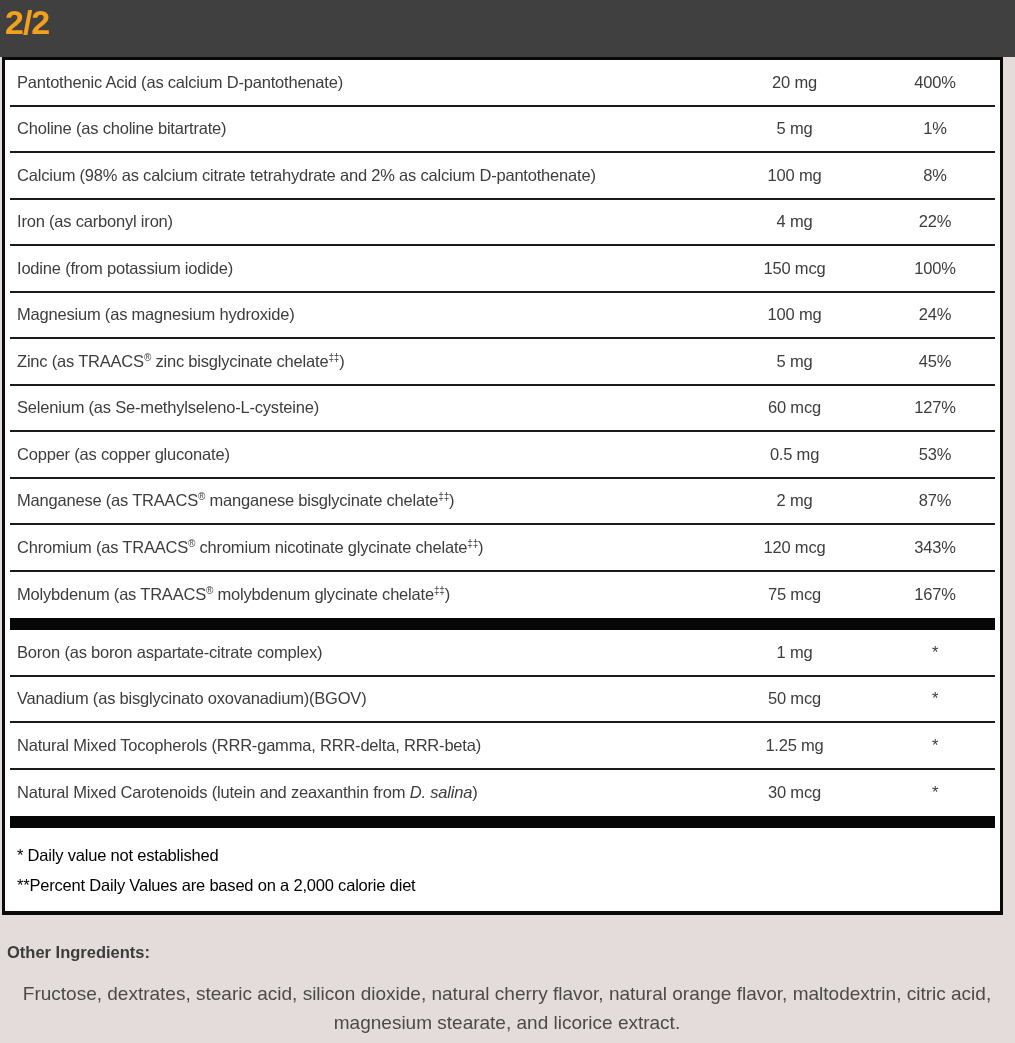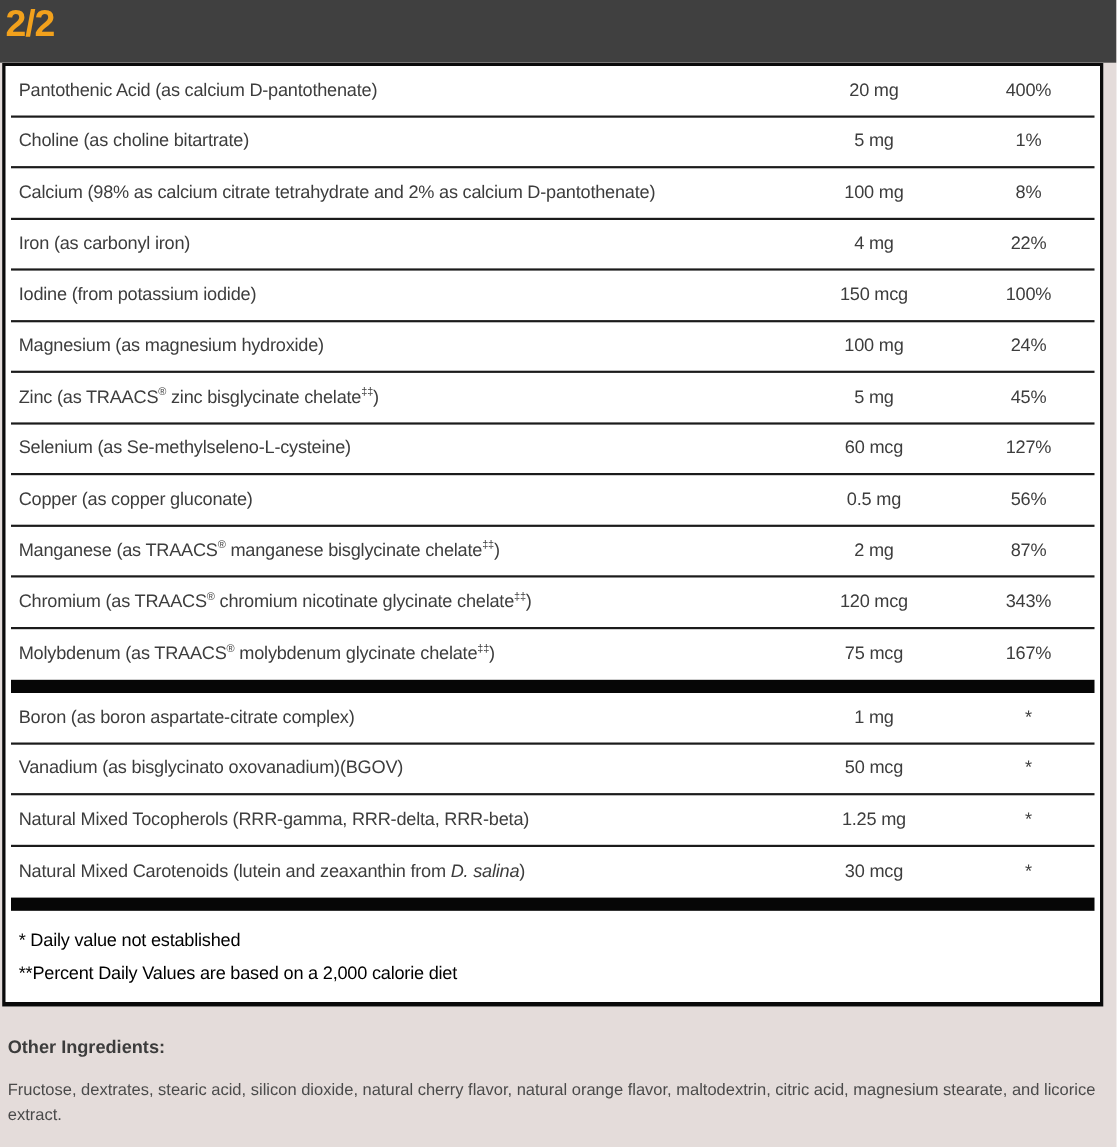--- a/index.html
+++ b/index.html
@@ -53,22 +53,23 @@
     color:#000000;
   }
   .other-heading {
     position:absolute; top:943px; left:7px;
     font-size:16.5px; font-weight:bold;
     color:#3c3c3c;
   }
   .other-text {
     position:absolute; top:979px; left:7px;
     width:1000px;
-    font-size:15px; line-height:1.55;
+    font-size:19px; line-height:1.55;
     color:#4a4a4a;
+    text-align:center;
   }
 </style>
 </head>
 <body>
 
 <div class="top-band">
   <div class="page-indicator">2/2</div>
 </div>
 
 <div class="facts-table">
@@ -109,21 +110,21 @@
     <div class="col-dv">45%</div>
   </div>
       <div class="row">
     <div class="col-name">Selenium (as Se-methylseleno-L-cysteine)</div>
     <div class="col-amount">60 mcg</div>
     <div class="col-dv">127%</div>
   </div>
       <div class="row">
     <div class="col-name">Copper (as copper gluconate)</div>
     <div class="col-amount">0.5 mg</div>
-    <div class="col-dv">56%</div>
+    <div class="col-dv">53%</div>
   </div>
       <div class="row">
     <div class="col-name">Manganese (as TRAACS<sup>®</sup> manganese bisglycinate chelate<sup>‡‡</sup>)</div>
     <div class="col-amount">2 mg</div>
     <div class="col-dv">87%</div>
   </div>
       <div class="row">
     <div class="col-name">Chromium (as TRAACS<sup>®</sup> chromium nicotinate glycinate chelate<sup>‡‡</sup>)</div>
     <div class="col-amount">120 mcg</div>
     <div class="col-dv">343%</div>

